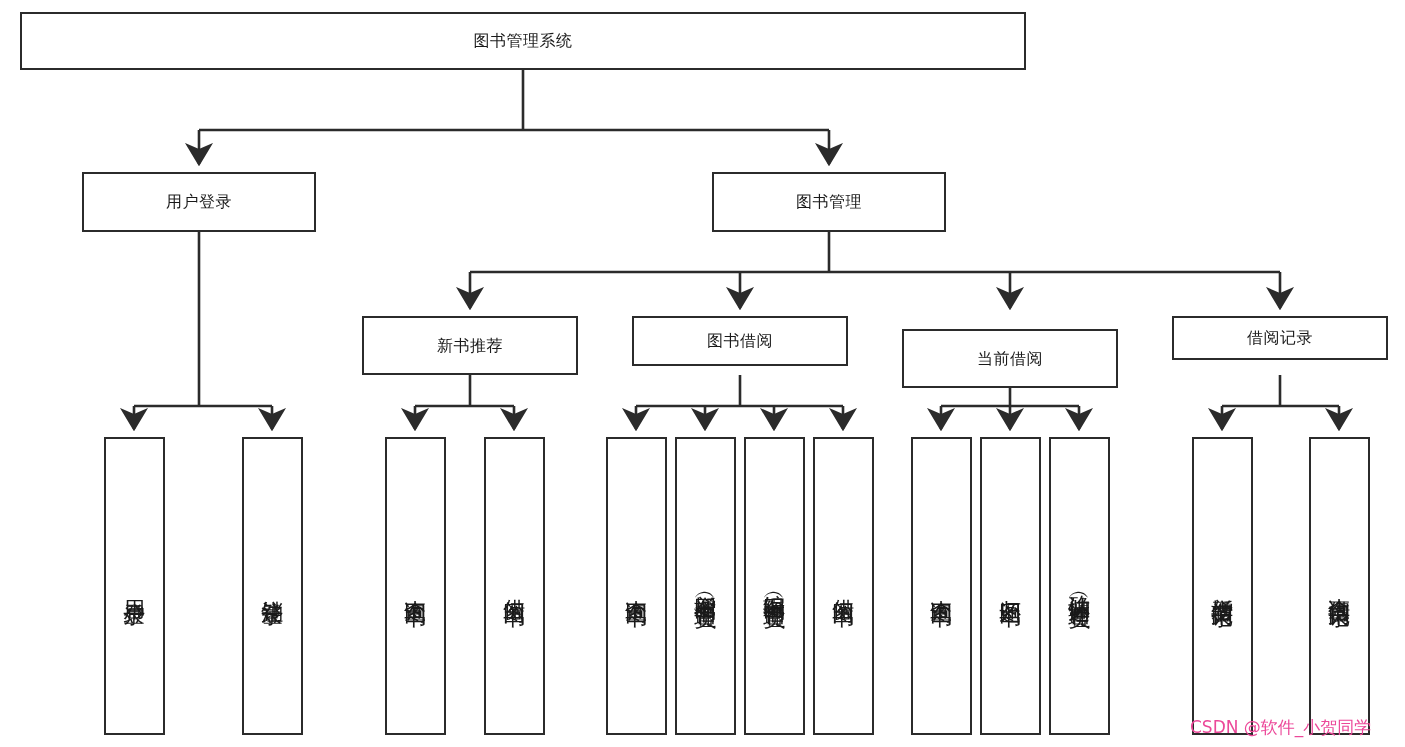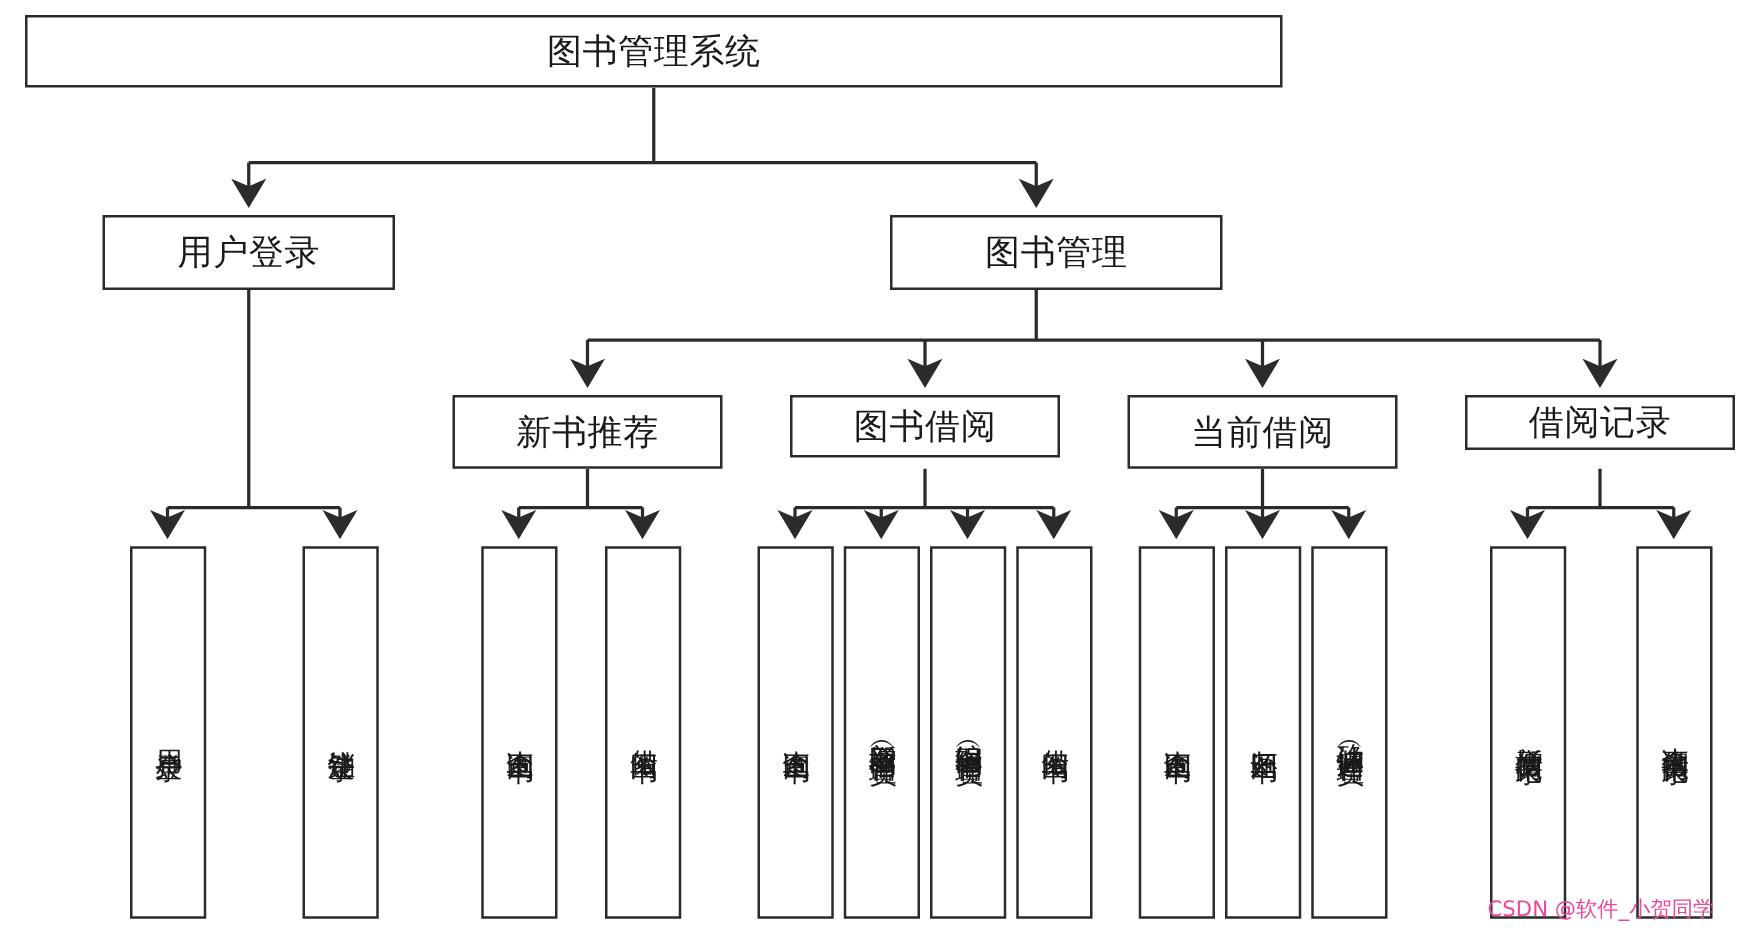--- a/index.html
+++ b/index.html
@@ -30,21 +30,21 @@
     position: absolute;
     box-sizing: border-box;
     background: #ffffff;
     border: 2px solid #2b2b2b;
     display: flex;
     align-items: center;
     justify-content: center;
     color: #1a1a1a;
   }
   .node.horiz {
-    font-size: 28px;
+    font-size: 16px;
     line-height: 1.2;
     letter-spacing: 0.5px;
   }
   .node.vert {
     writing-mode: vertical-rl;
     text-orientation: upright;
     font-size: 22px;
     line-height: 1.25;
     letter-spacing: 2px;
   }
@@ -118,31 +118,31 @@
     </g>
   </svg>
 
   <div class="node horiz" style="left:20px; top:12px; width:1006px; height:58px;">
     <span>图书管理系统</span>
   </div>
 
   <div class="node horiz" style="left:82px; top:172px; width:234px; height:60px;">
     <span>用户登录</span>
   </div>
-  <div class="node horiz" style="left:712px; top:172px; width:266px; height:60px;">
+  <div class="node horiz" style="left:712px; top:172px; width:234px; height:60px;">
     <span>图书管理</span>
   </div>
 
   <div class="node horiz" style="left:362px; top:316px; width:216px; height:59px;">
     <span>新书推荐</span>
   </div>
   <div class="node horiz" style="left:632px; top:316px; width:216px; height:50px;">
     <span>图书借阅</span>
   </div>
-  <div class="node horiz" style="left:902px; top:316px; width:216px; height:59px;text-align:center;">
+  <div class="node horiz" style="left:902px; top:329px; width:216px; height:59px;text-align:center;">
     <span>当前借阅</span>
   </div>
   <div class="node horiz" style="left:1172px; top:316px; width:216px; height:44px;">
     <span>借阅记录</span>
   </div>
 
   <div class="node vert" style="left:104px; top:437px; width:61px; height:298px;">
     <span class="vlabel">用户登录</span>
   </div>
   <div class="node vert" style="left:242px; top:437px; width:61px; height:298px;">

